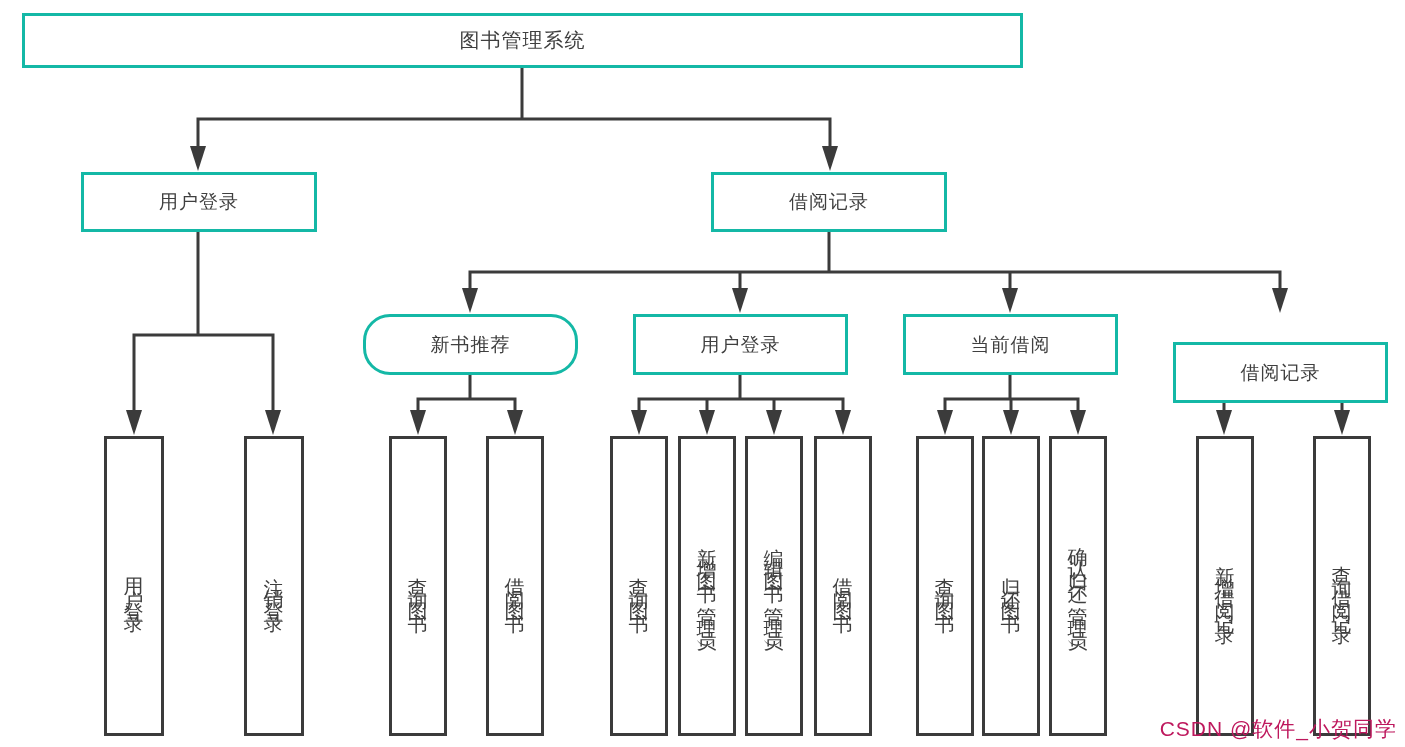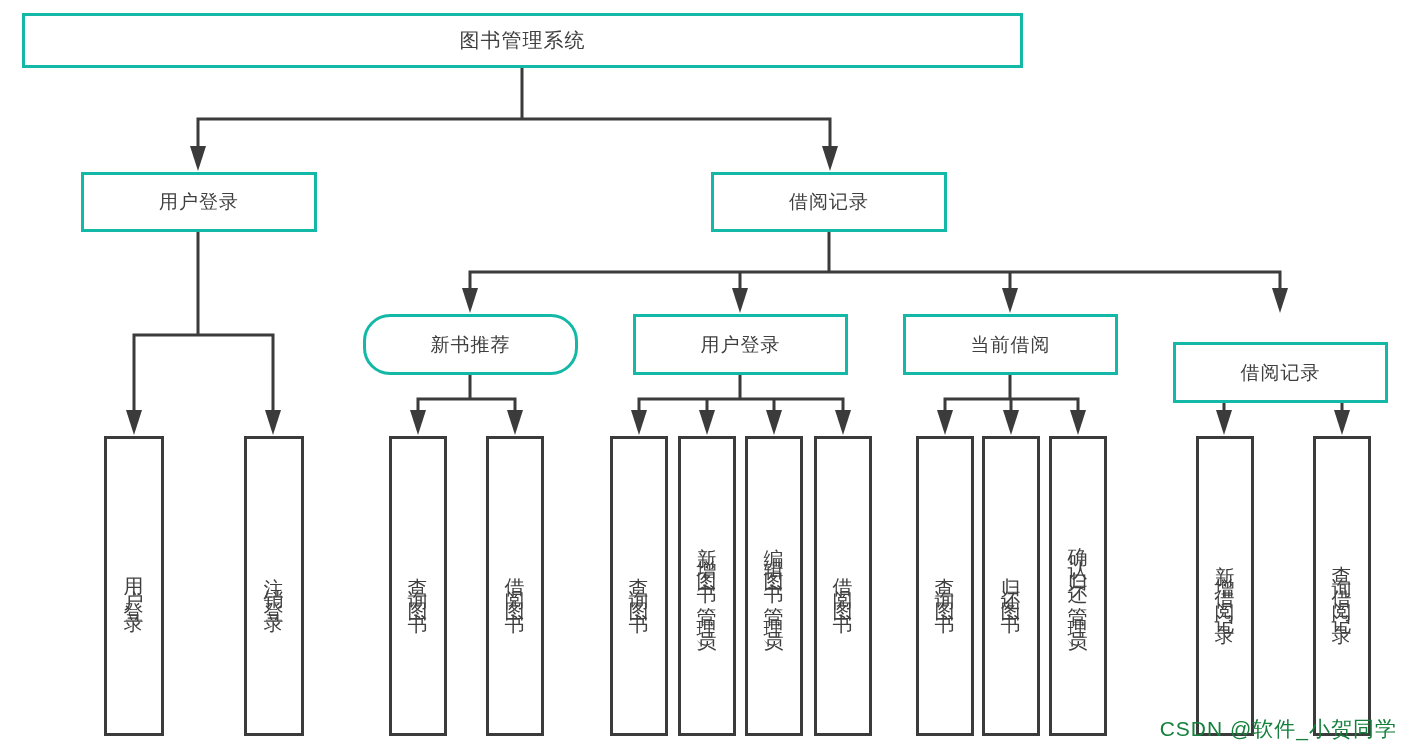--- a/index.html
+++ b/index.html
@@ -37,21 +37,21 @@
     color:#3f3f3f;
     font-size:20px;
     letter-spacing:12px;
     line-height:1;
   }
   .vnode.w60{width:60px;}
   .watermark{
     position:absolute;
     right:8px;bottom:4px;
     font-size:21px;
-    color:#15803d;
+    color:#be185d;
     letter-spacing:1px;
     pointer-events:none;
   }
 </style>
 </head>
 <body>
 
 <div class="canvas">
 
   <svg class="wires" viewBox="0 0 1405 747" xmlns="http://www.w3.org/2000/svg">

